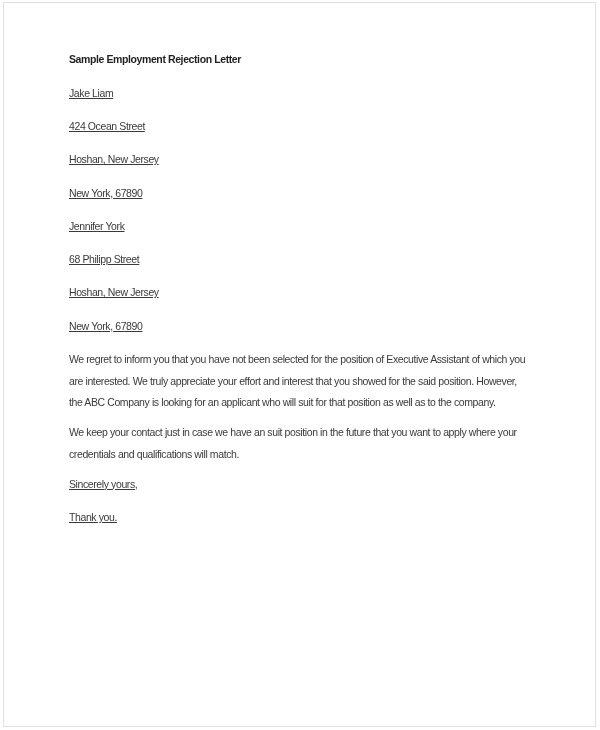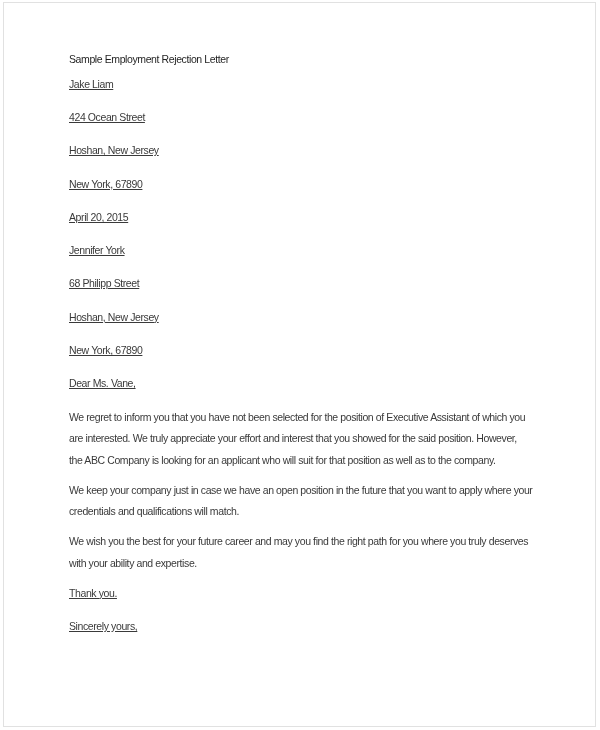--- a/index.html
+++ b/index.html
@@ -27,23 +27,23 @@
     position: absolute;
     left: 69px;
     top: 49px;
     width: 478px;
     color: #3a3a3a;
     font-size: 10.5px;
     letter-spacing: -0.4px;
     line-height: 21.7px;
   }
   .title {
-    font-weight: normal;
+    font-weight: bold;
     color: #1f1f1f;
-    margin: 0 0 3px 0;
+    margin: 0 0 12px 0;
     white-space: pre;
   }
   .block {
     margin: 0 0 11.6px 0;
     white-space: pre;
     text-decoration: underline;
   }
   .para {
     margin: 0 0 8px 0;
     white-space: pre;
@@ -56,33 +56,29 @@
 
 <div class="letter">
 
   <div class="title">Sample Employment Rejection Letter</div>
 
   <div class="block">Jake Liam</div>
   <div class="block">424 Ocean Street</div>
   <div class="block">Hoshan, New Jersey</div>
   <div class="block">New York, 67890</div>
 
-  <div class="block">April 20, 2015</div>
 
   <div class="block">Jennifer York</div>
   <div class="block">68 Philipp Street</div>
   <div class="block">Hoshan, New Jersey</div>
   <div class="block">New York, 67890</div>
 
-  <div class="block">Dear Ms. Vane,</div>
 
   <div class="para">We regret to inform you that you have not been selected for the position of Executive Assistant of which you
 are interested. We truly appreciate your effort and interest that you showed for the said position. However,
 the ABC Company is looking for an applicant who will suit for that position as well as to the company.</div>
-  <div class="para">We keep your company just in case we have an open position in the future that you want to apply where your
+  <div class="para">We keep your contact just in case we have an suit position in the future that you want to apply where your
 credentials and qualifications will match.</div>
-  <div class="para">We wish you the best for your future career and may you find the right path for you where you truly deserves
-with your ability and expertise.</div>
 
+  <div class="block">Sincerely yours,</div>
   <div class="block">Thank you.</div>
-  <div class="block">Sincerely yours,</div>
 
 </div>
 
 </body></html>

